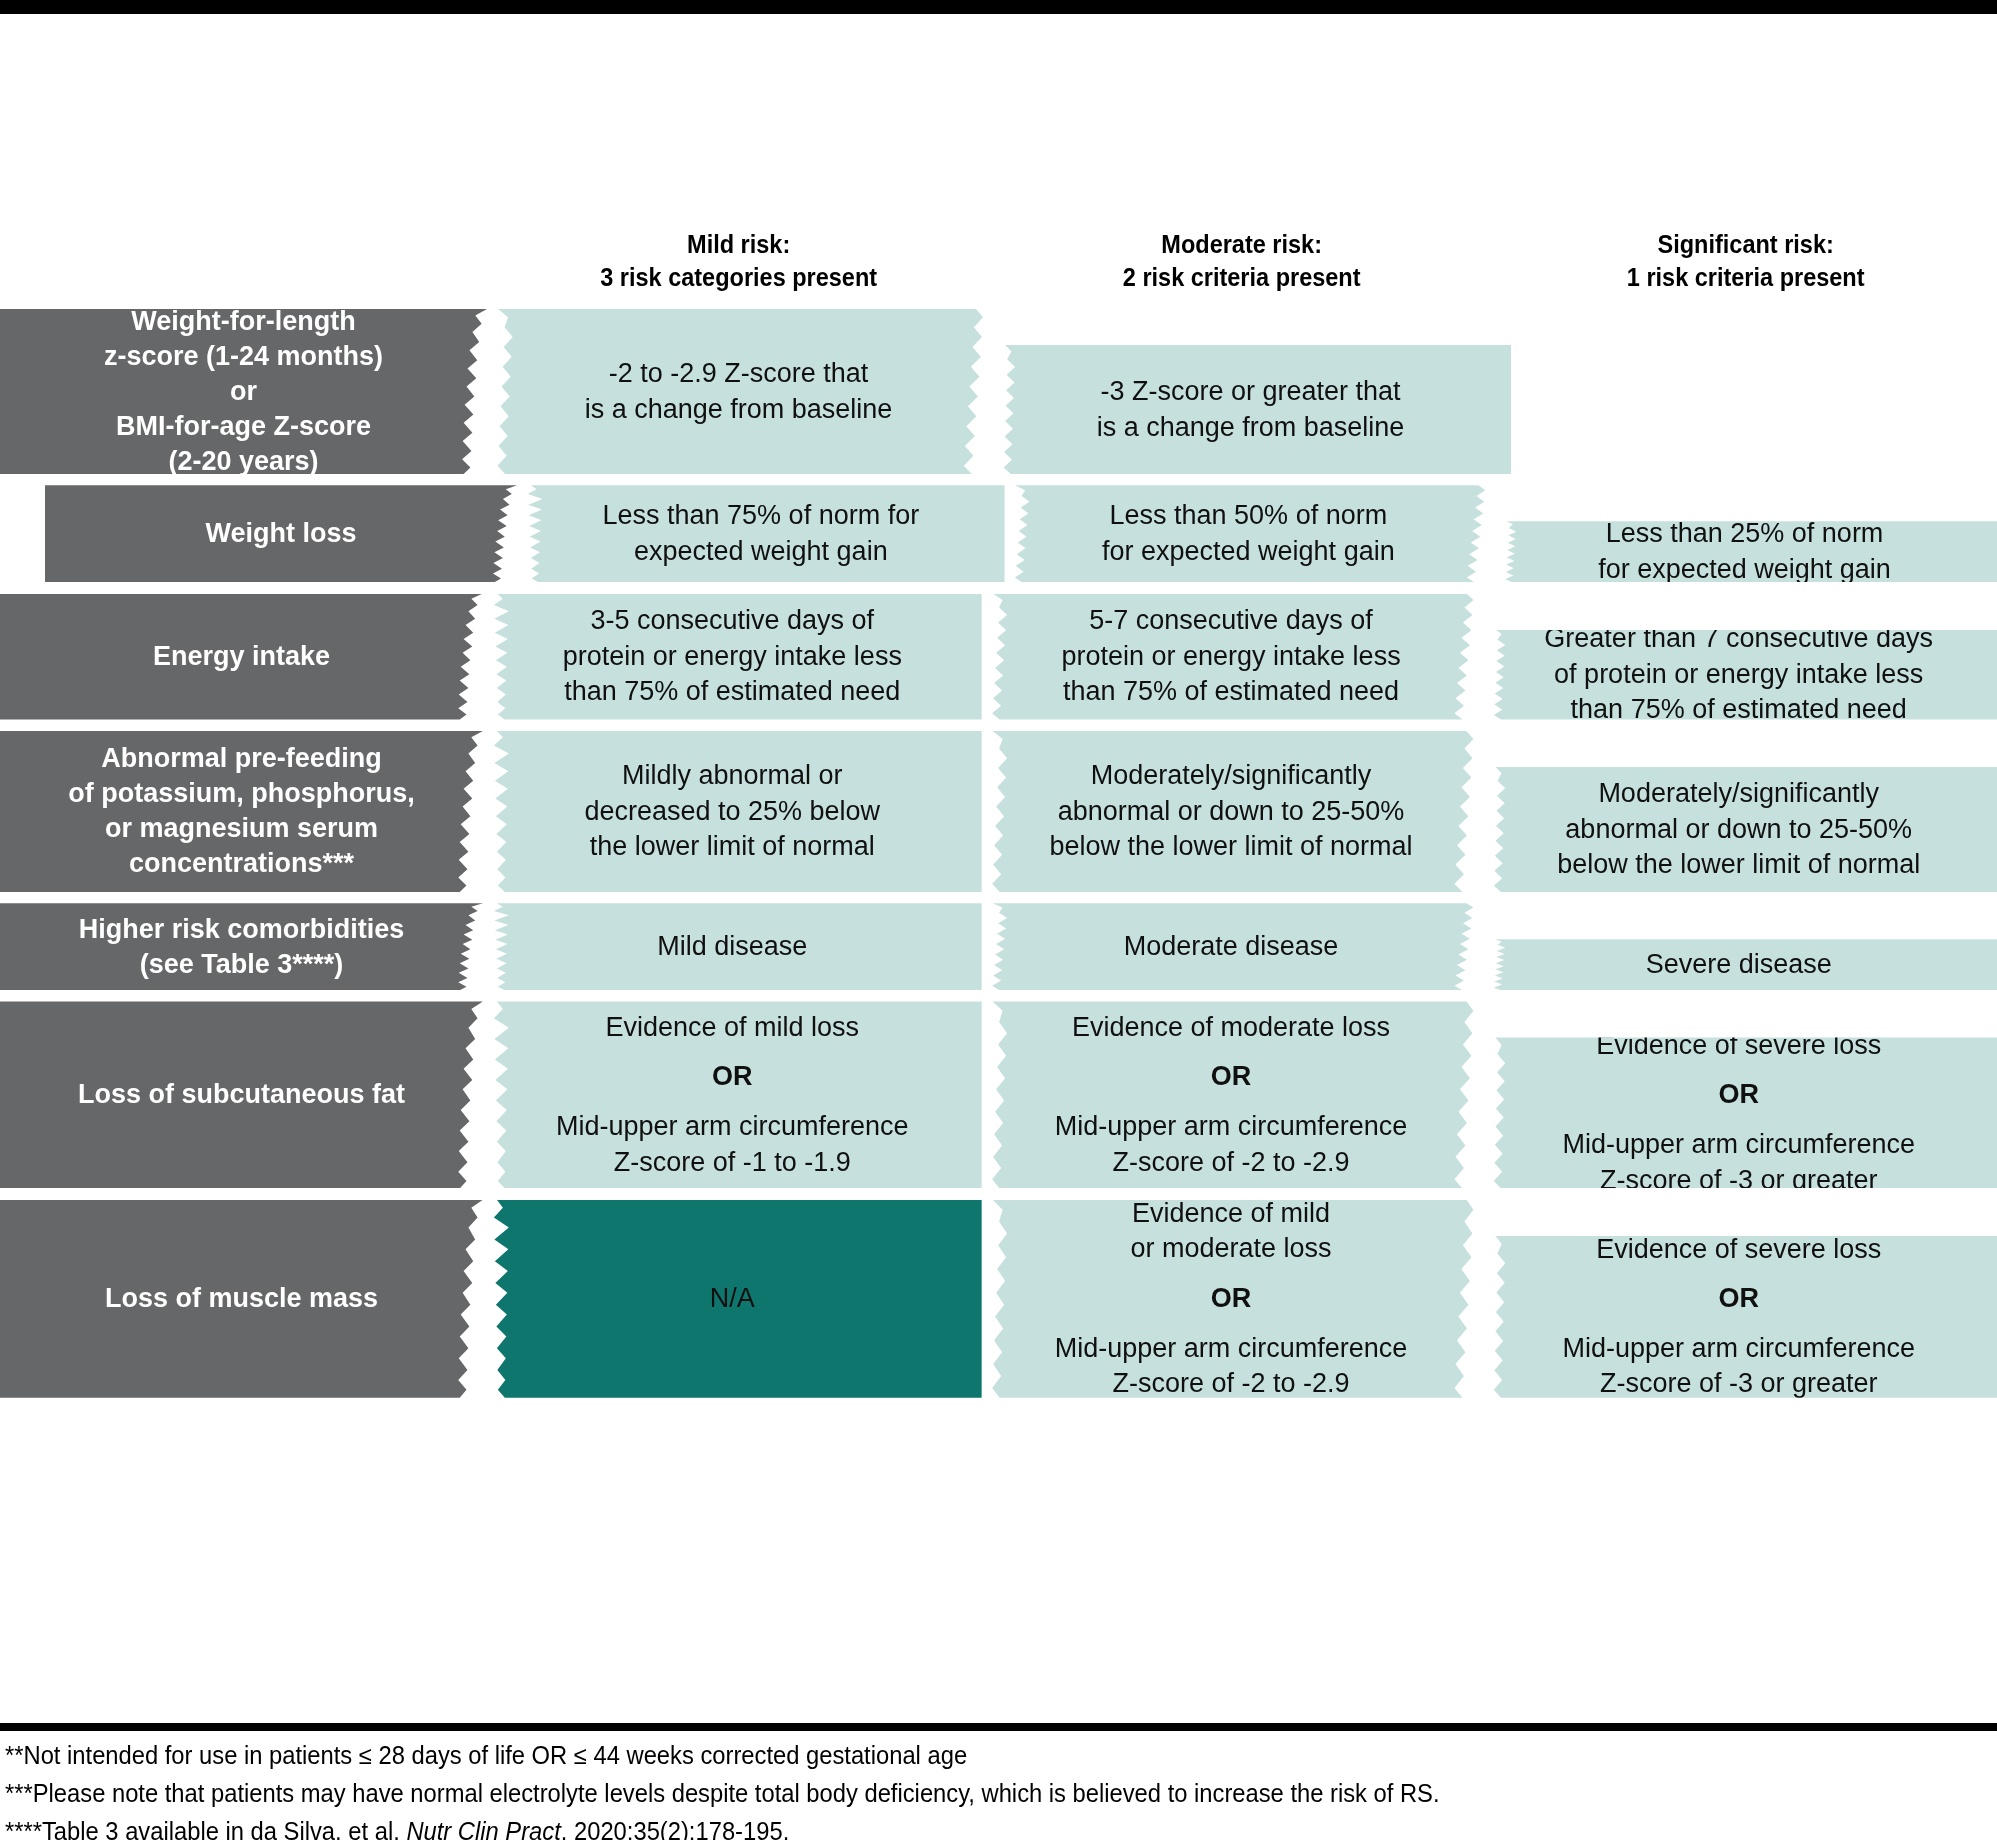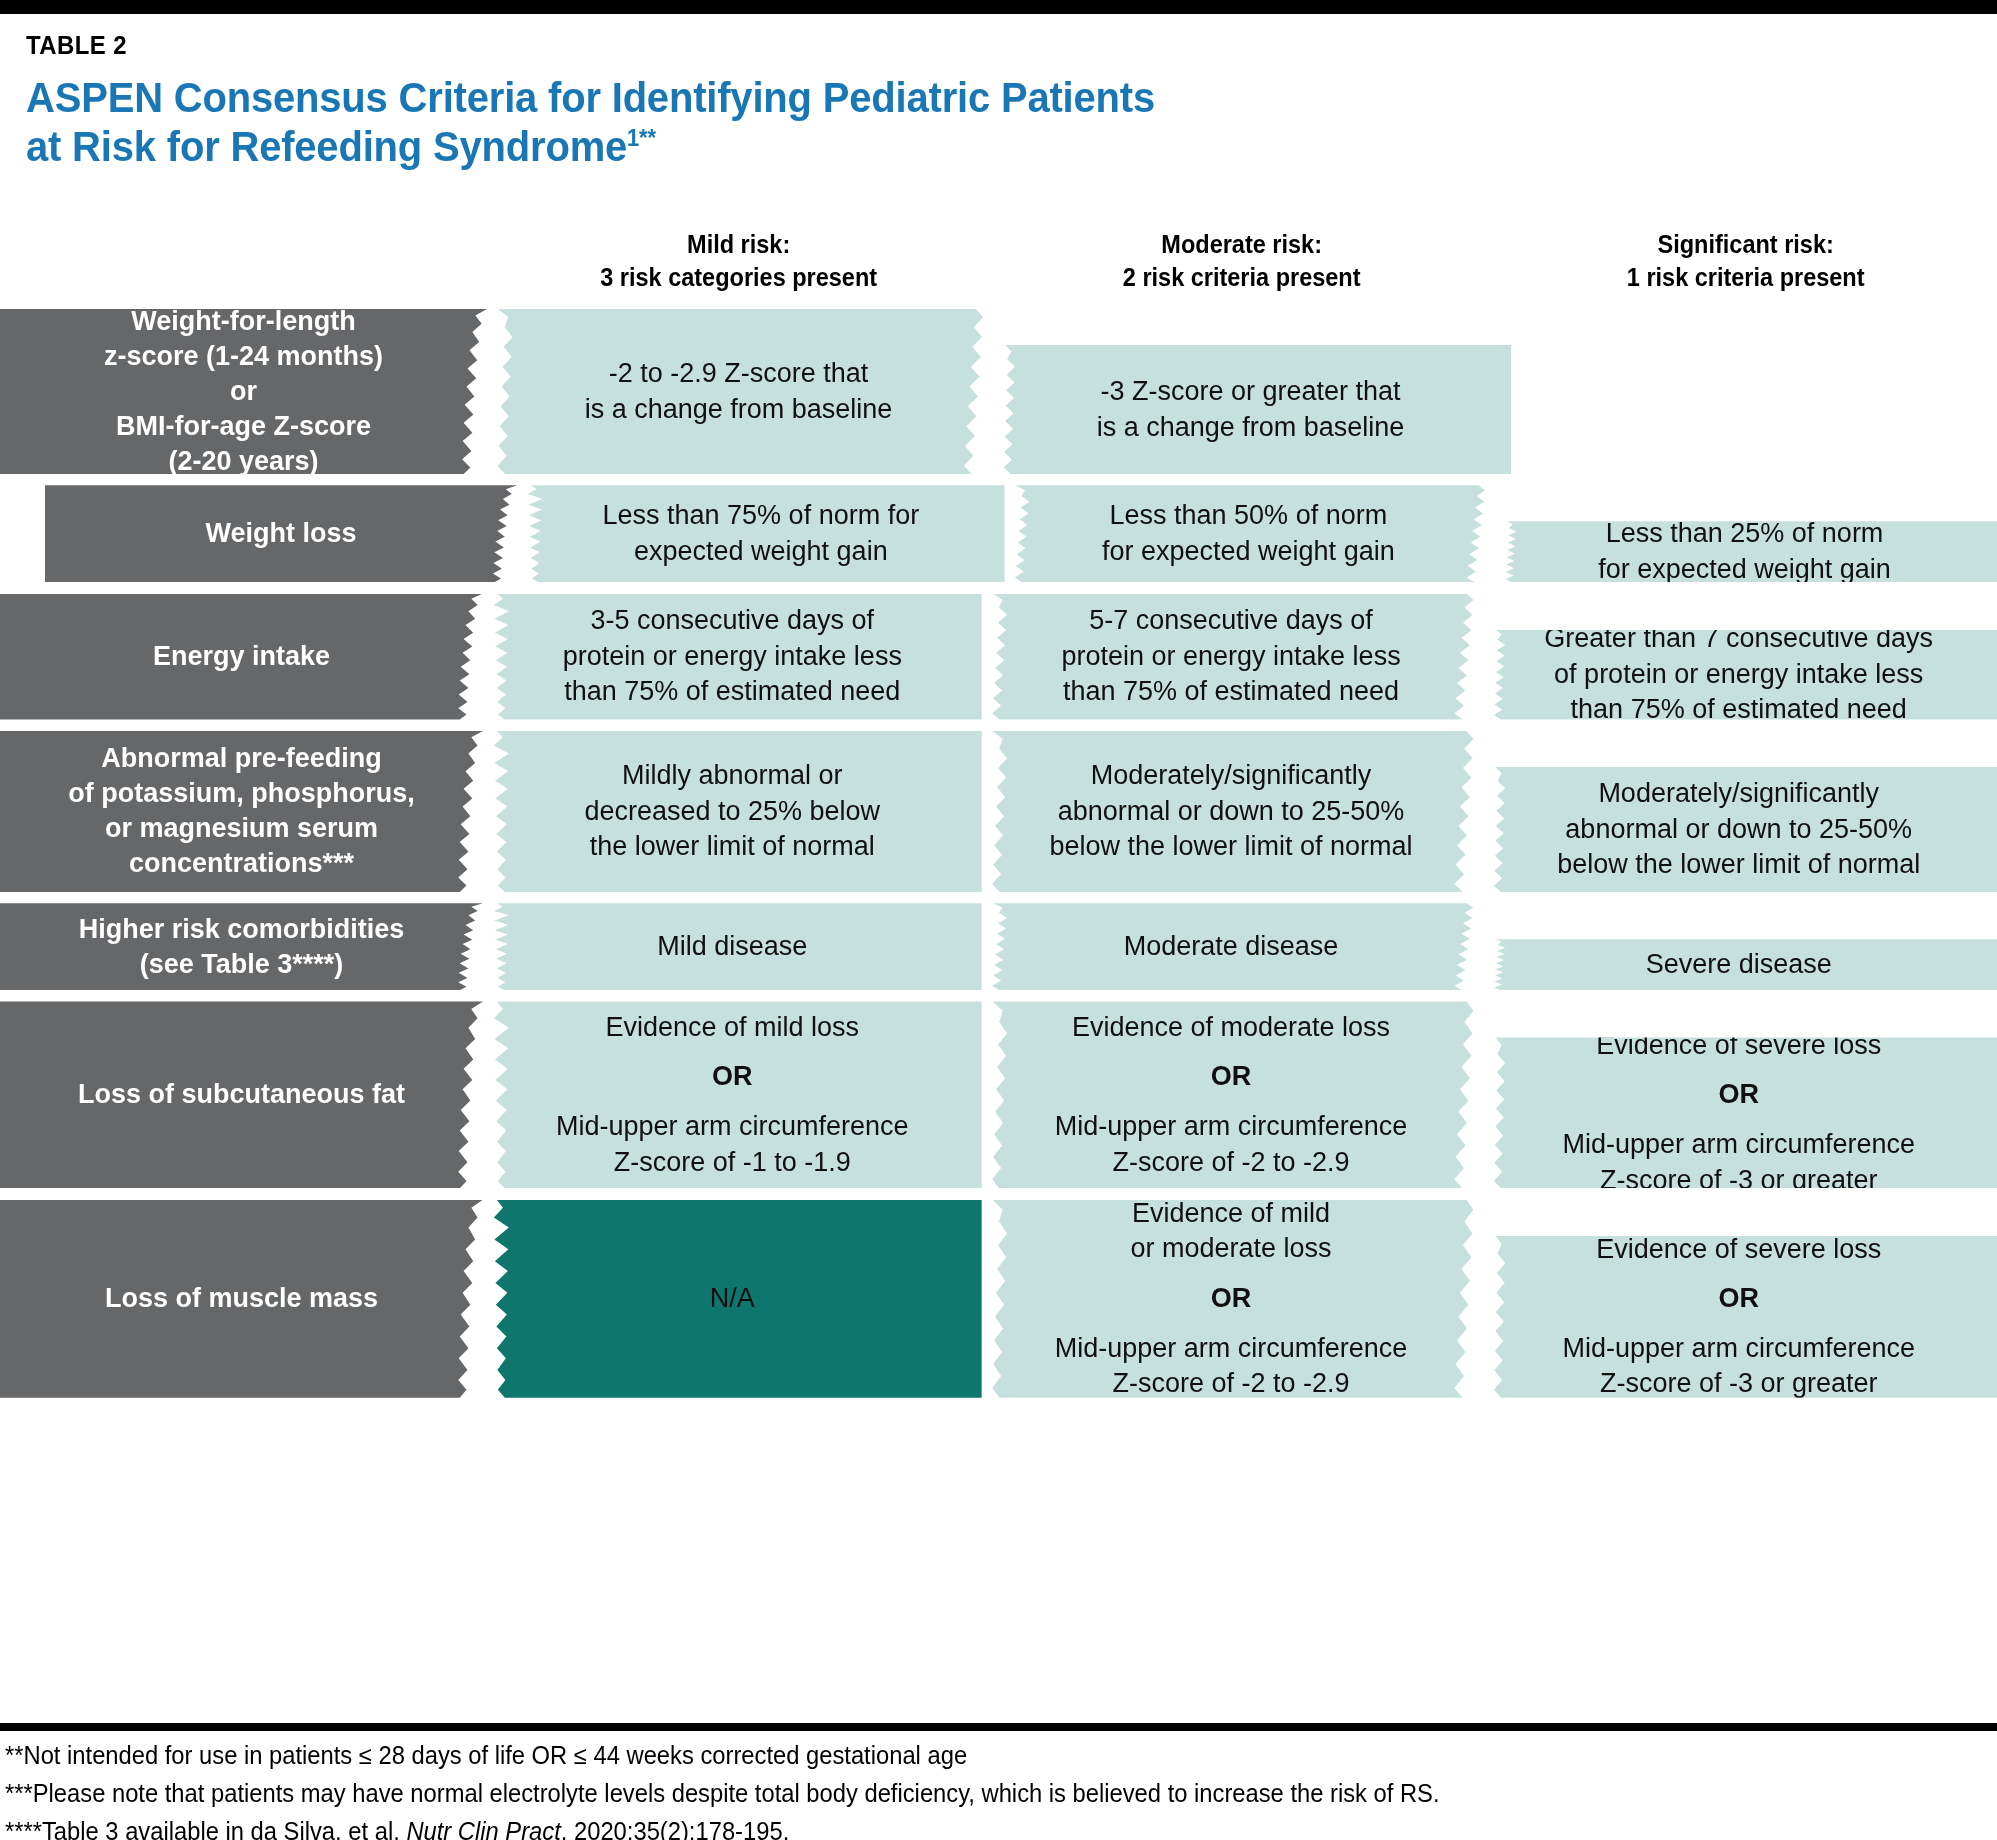--- a/index.html
+++ b/index.html
@@ -198,27 +198,20 @@
   .notes div { white-space: nowrap; }
   .notes i { font-style: italic; }
 </style>
 </head>
 <body>
 
 <div class="page">
 
   <div class="rule-top"></div>
 
-  <div class="hdr">
-    <div class="table-label">TABLE 2</div>
-    <div class="table-title">
-      <span>ASPEN Consensus Criteria for Identifying Pediatric Patients</span><br>
-      <span>at Risk for Refeeding Syndrome</span><sup>1**</sup>
-    </div>
-  </div>
 
   <div class="colhdrs">
     <div class="colhdr">
       <div>Mild risk:</div>
       <div class="l2">3 risk categories present</div>
     </div>
     <div class="colhdr">
       <div>Moderate risk:</div>
       <div class="l2">2 risk criteria present</div>
     </div>

